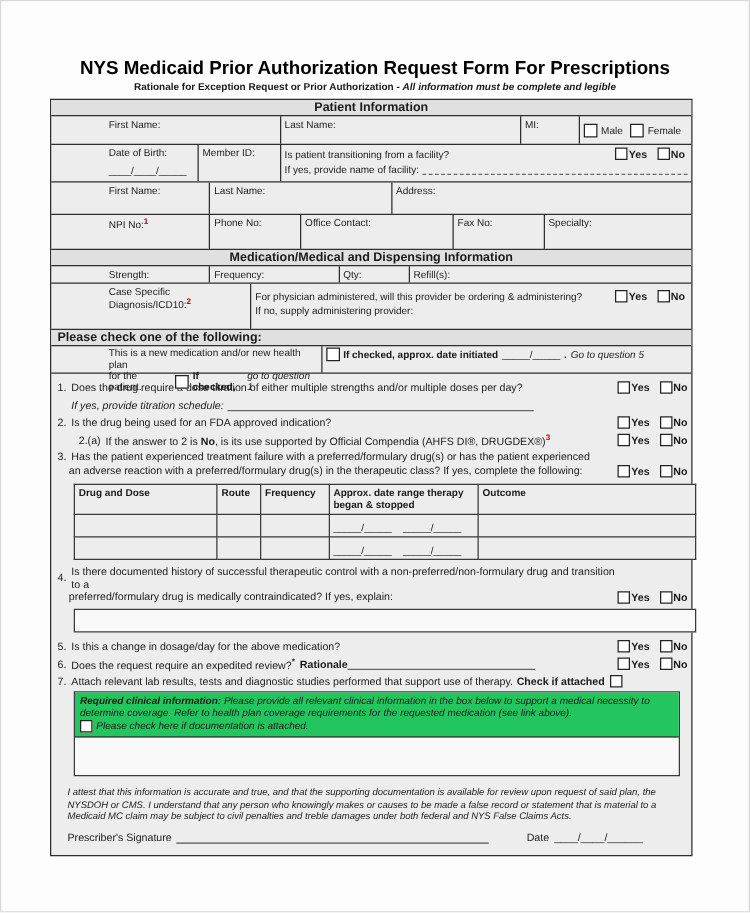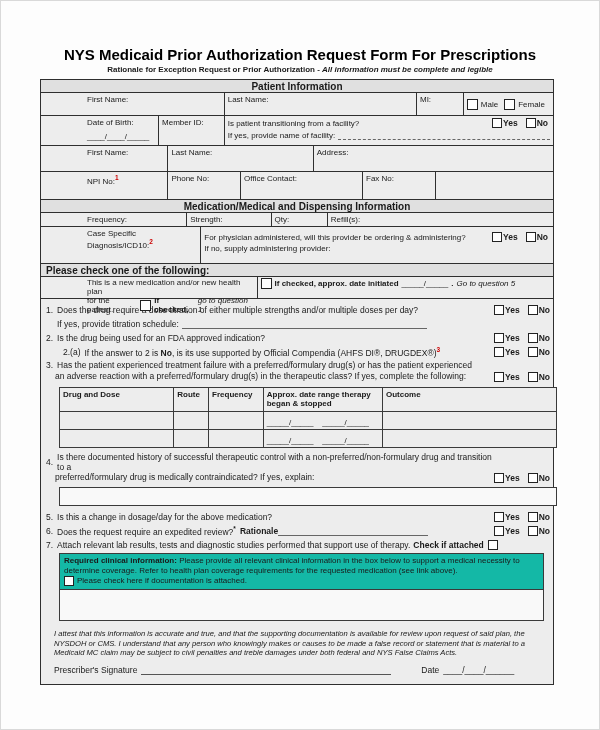--- a/index.html
+++ b/index.html
@@ -29,26 +29,26 @@
   .questions { padding:4px 3px 4px 5px; font-size:8.5px; }
   .q-row { display:flex; align-items:center; min-height:14px; }
   .q-num { margin-right:4px; }
   .q-sub { min-height:14px; display:flex; align-items:center; }
   .drug-table { border-collapse:collapse; margin:3px 0 4px 13px; width:498px; background:#ededed; }
   .drug-table th, .drug-table td { border:1px solid #3a3a3a; padding:2px 3px; font-size:8px; text-align:left; vertical-align:top; }
   .drug-table th { font-weight:bold; height:24px; }
   .drug-table td { height:18px; }
   .explain-box { height:19px; border:1px solid #3a3a3a; background:#f9f9f9; margin:2px 0 4px 13px; width:498px; }
   .clinical { border:1px solid #3a3a3a; margin:1px 6px 0 13px; background:#f9f9f9; }
-  .clinical-gray { background:#14b8a6; padding:2px 4px 3px 4px; font-size:8px; line-height:9.5px; border-bottom:1px solid #3a3a3a; }
+  .clinical-gray { background:#22c55e; padding:2px 4px 3px 4px; font-size:8px; line-height:9.5px; border-bottom:1px solid #3a3a3a;font-style:italic; }
   .clinical-white { height:30px; }
   .attest { font-style:italic; font-size:7.6px; line-height:9.6px; margin:4px 10px 0 13px; }
   .sig-row { display:flex; align-items:flex-end; margin:7px 10px 9px 13px; font-size:8.5px; }
   .sig-line { border-bottom:1px solid #555; width:250px; margin-left:4px; height:10px; }
-  .indent1 { padding-left:11px; }
+  .indent1 { padding-left:11px;font-style:italic; }
   .indent2 { padding-left:17px; }
   .hang { padding-left:9px; }
   .sp3 { margin-left:3px; } .sp4 { margin-left:4px; }
 </style>
 </head>
 <body>
 
 <div class="page">
 
   <div class="title">NYS Medicaid Prior Authorization Request Form For Prescriptions</div>
@@ -95,26 +95,27 @@
     <div class="row">
       <div class="cell" style="width:18%; height:25px;"><span>First Name:</span></div>
       <div class="cell" style="width:31%;"><span>Last Name:</span></div>
       <div class="cell last" style="width:51%;"><span>Address:</span></div>
     </div>
     <div class="row">
       <div class="cell" style="width:18%; height:27px;"><span>NPI No:</span><sup class="sup">1</sup></div>
       <div class="cell" style="width:15.5%;"><span>Phone No:</span></div>
       <div class="cell" style="width:26%;"><span>Office Contact:</span></div>
       <div class="cell" style="width:15.5%;"><span>Fax No:</span></div>
+      <div class="cell last" style="width:25%;"><span>Specialty:</span></div>
     </div>
 
     <div class="sec-header">Medication/Medical and Dispensing Information</div>
     <div class="row">
+      <div class="cell" style="width:18%;"><span>Strength:</span></div>
       <div class="cell" style="width:22%;"><span>Frequency:</span></div>
-      <div class="cell" style="width:18%;"><span>Strength:</span></div>
       <div class="cell" style="width:12%;"><span>Qty:</span></div>
       <div class="cell last" style="width:14%;"><span>Refill(s):</span></div>
     </div>
     <div class="row">
       <div class="cell" style="width:25%; height:36px;"><span>Case Specific Diagnosis/ICD10:</span><sup class="sup">2</sup></div>
       <div class="cell last" style="width:75%;">
         <div class="flexline" style="margin-top:3px;">
           <span>For physician administered, will this provider be ordering &amp; administering?</span>
           <span class="yn" style="margin-right:2px;">
               <span class="cb"></span>

